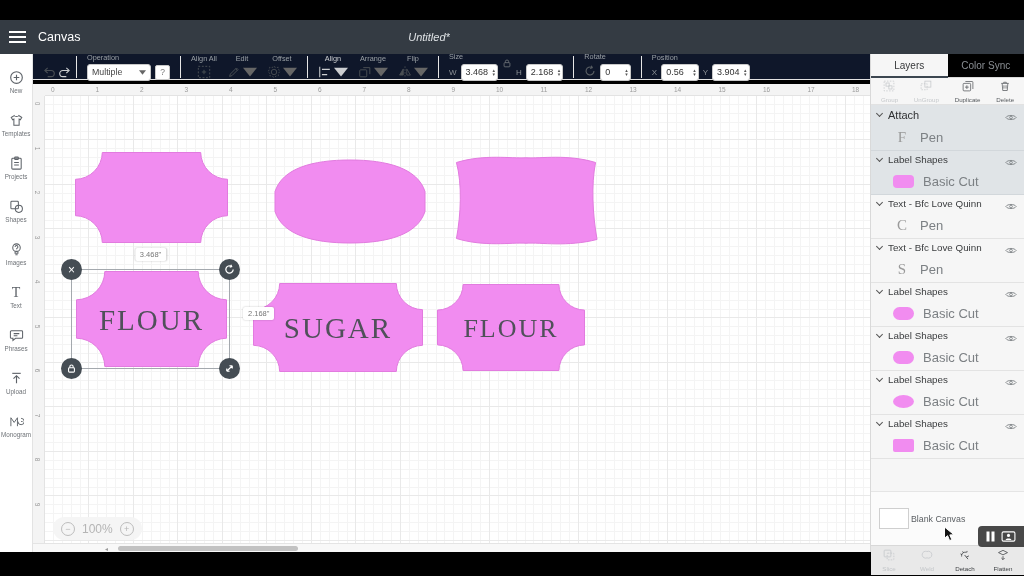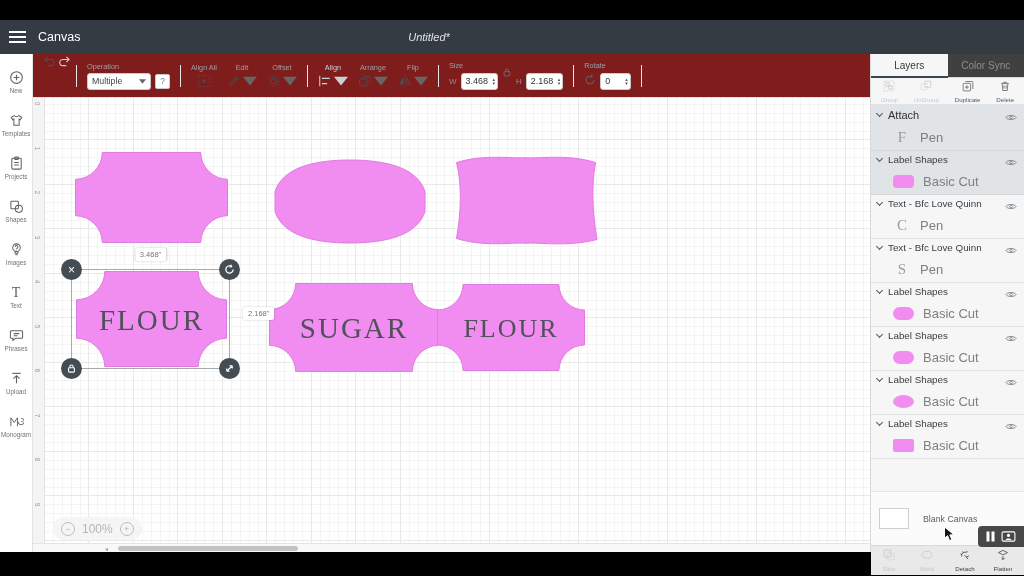--- a/index.html
+++ b/index.html
@@ -31,22 +31,22 @@
     border-right:1px solid #e3e3e3; display:flex; flex-direction:column; align-items:center;
     padding-top:6px; z-index:4; }
   .rail-item { width:33px; height:43px; background:none; border:none; display:flex; flex-direction:column;
     align-items:center; justify-content:center; gap:2px; color:#5d6268; cursor:pointer; }
   .rail-item .ric { width:15px; height:15px; display:flex; align-items:center; justify-content:center; }
   .rail-item .ric svg { width:15px; height:15px; }
   .rail-item .rlabel { font-size:6.3px; color:#6e7277; white-space:nowrap; }
   .glyph { font-size:13px; color:#5d6268; line-height:13px; }
 
   
-  .toolbar { position:absolute; left:33px; top:54px; width:837px; height:44px; background:#7f1d1d;
-    border-bottom:1px solid #e2e2e2; display:flex; align-items:flex-start; padding-left:10px; z-index:3; }
+  .toolbar { position:absolute; left:33px; top:54px; width:837px; height:26px; background:#0f172a;
+    border-bottom:1px solid #e2e2e2; display:flex; align-items:flex-end; padding-left:10px; z-index:3; }
   .tg { display:flex; flex-direction:column; justify-content:center; height:100%; padding:0 5px; }
   .tlabel { font-size:7.3px; color:#9aa0a5; margin-bottom:2px; white-space:nowrap; }
   .tlabel.center { text-align:center; }
   .tcontrols { display:flex; align-items:center; gap:4px; }
   .tool-ic { background:none; border:none; color:#4a4f54; display:flex; align-items:center; gap:2px; cursor:pointer; }
   .tool-ic svg { width:14px; height:14px; }
   .tool-ic.disabled, .tg.disabled, .tg.disabled .tool-ic { color:#ccced1; }
   .caret { width:7px; height:5px; }
   .vdiv { width:1px; height:22px; background:#e6e6e6; margin:0 5px; align-self:center; }
   .dropdown { display:flex; align-items:center; justify-content:space-between; width:64px; height:17px;
@@ -110,21 +110,21 @@
     color:#b5b5b5; }
   .zoom-btn { width:14px; height:14px; border-radius:50%; border:1.2px solid #bdbdbd; background:none;
     color:#b5b5b5; font-size:9px; line-height:10px; display:flex; align-items:center; justify-content:center;
     cursor:pointer; padding:0; }
   .zoom-val { font-size:12px; color:#b5b5b5; }
 
   
   .layers-panel { position:absolute; left:870px; top:54px; width:154px; height:498px; background:#f6f6f6;
     border-left:1px solid #d9d9d9; display:flex; flex-direction:column; z-index:3; }
   .panel-tabs { display:flex; height:24px; flex:0 0 24px; }
-  .ptab { flex:1; background:#404040; border:none; border-bottom:1px solid #d9d9d9; font-size:10px;
+  .ptab { flex:1; background:#000000; border:none; border-bottom:1px solid #d9d9d9; font-size:10px;
     color:#8a8f94; cursor:pointer; }
   .ptab.active { background:#f6f6f6; color:#37393b; border-bottom:2px solid #3c4650; }
   .panel-actions { display:flex; height:27px; flex:0 0 27px; align-items:center;
     justify-content:space-around; border-bottom:1px solid #e2e2e2; padding:0 2px; }
   .pact { background:none; border:none; display:flex; flex-direction:column; align-items:center; gap:1px;
     color:#55595d; cursor:pointer; }
   .pact svg { width:12px; height:12px; }
   .pact .plabel { font-size:6.2px; }
   .pact.disabled { color:#c5c8cb; }
   .layers-list { flex:0 0 382px; overflow:hidden; position:relative; }
@@ -140,21 +140,21 @@
   .eye-btn { background:none; border:none; color:#7a7e82; width:14px; height:10px; padding:0; cursor:pointer; }
   .eye-btn svg { width:12px; height:9px; }
   .lrow-sub { display:flex; align-items:center; height:26px; padding-left:22px; gap:9px; }
   .letter-thumb { font-family:"Liberation Serif", serif; font-size:15px; color:#9a9a9a; width:18px;
     text-align:center; font-weight:400; }
   .thumb-swatch { width:21px; height:13px; background:#f18cf0; }
   .sw-pill { border-radius:6.5px; } .sw-rounded { border-radius:4px; }
   .sw-oval { border-radius:50%; } .sw-rect { border-radius:2px; }
   .sublabel { font-size:13px; color:#7c8084; }
   .blank-row { flex:0 0 35px; margin-top:4px; background:#fbfbfb; border-top:1px solid #e5e5e5;
-    display:flex; align-items:center; gap:14px; padding:16px 8px; }
+    display:flex; align-items:center; gap:2px; padding:16px 8px; }
   .blank-swatch { width:30px; height:21px; background:#fff; border:1px solid #cfcfcf; }
   .blank-label { font-size:8.8px; color:#5b5f63; }
   .panel-bottom { margin-top:auto; flex:0 0 30px; background:#e9e9e9; border-top:1px solid #d8d8d8;
     display:flex; align-items:center; padding:0 5px; gap:12px; }
   .bact { background:none; border:none; display:flex; flex-direction:column; align-items:center; gap:1px;
     color:#3b3e41; cursor:pointer; min-width:26px; }
   .bact svg { width:12px; height:12px; }
   .bact .plabel { font-size:6.2px; }
   .bact.disabled { color:#c3c6c9; }
 
@@ -425,20 +425,41 @@
           <span class="num-val narrow">0</span>
           <span class="stepper">
               <span>▴</span>
               <span>▾</span>
             </span>
         </div>
       </div>
     </div>
     <span class="vdiv"></span>
 
+    <div class="tg">
+      <span class="tlabel">Position</span>
+      <div class="tcontrols">
+        <span class="axis">X</span>
+        <div class="num-input">
+          <span class="num-val">0.56</span>
+          <span class="stepper">
+              <span>▴</span>
+              <span>▾</span>
+            </span>
+        </div>
+        <span class="axis">Y</span>
+        <div class="num-input">
+          <span class="num-val">3.904</span>
+          <span class="stepper">
+              <span>▴</span>
+              <span>▾</span>
+            </span>
+        </div>
+      </div>
+    </div>
   </div>
 
   <div class="canvas-viewport">
     <div class="ruler-corner"></div>
     <div class="ruler-h" id="ruler-h">
         <span style="left: 6px;">0</span>
         <span style="left: 50.5px;">1</span>
         <span style="left: 95px;">2</span>
         <span style="left: 139.5px;">3</span>
         <span style="left: 184px;">4</span>
@@ -486,21 +507,21 @@
           <svg viewBox="0 0 148 95">
             <path d="M 4.4399999999999995 9.5 C 32.56 0.9500000000000001 59.2 5.7 74 4.75 C 88.8 5.7 115.44 0.9500000000000001 143.56 9.5 C 139.12 31.35 140.6 61.75 145.04 86.45 C 115.44 94.05 88.8 89.3 74 90.25 C 59.2 89.3 32.56 94.05 4.4399999999999995 85.5 C 8.879999999999999 61.75 10.360000000000001 31.35 4.4399999999999995 9.5 Z" fill="#f18cf0" stroke="#e27bdf" stroke-width="1"></path>
           </svg>
         </div>
         <div class="shape" style="left: 31px; top: 175px; width: 151px; height: 96px;">
           <svg viewBox="0 0 151 96">
             <path d="M 28.799999999999997 .5 L 122.2 .5 A 28.799999999999997 28.799999999999997 0 0 0 150.5 28.799999999999997 L 150.5 67.2 A 28.799999999999997 28.799999999999997 0 0 0 122.2 95.5 L 28.799999999999997 95.5 A 28.799999999999997 28.799999999999997 0 0 0 .5 67.2 L .5 28.799999999999997 A 28.799999999999997 28.799999999999997 0 0 0 28.799999999999997 .5 Z" fill="#f18cf0" stroke="#e27bdf" stroke-width="1"></path>
           </svg>
           <div class="shape-text" style="font-size: 29px;">FLOUR</div>
         </div>
-        <div class="shape" style="left: 224px; top: 187px; width: 170px; height: 89px;">
+        <div class="shape" style="left: 208px; top: 187px; width: 170px; height: 89px;">
           <svg viewBox="0 0 170 89">
             <path d="M 26.7 .5 L 143.3 .5 A 26.7 26.7 0 0 0 169.5 26.7 L 169.5 62.3 A 26.7 26.7 0 0 0 143.3 88.5 L 26.7 88.5 A 26.7 26.7 0 0 0 .5 62.3 L .5 26.7 A 26.7 26.7 0 0 0 26.7 .5 Z" fill="#f18cf0" stroke="#e27bdf" stroke-width="1"></path>
           </svg>
           <div class="shape-text" style="font-size: 29px;">SUGAR</div>
         </div>
         <div class="shape" style="left: 392px; top: 188px; width: 148px; height: 87px;">
           <svg viewBox="0 0 148 87">
             <path d="M 26.099999999999998 .5 L 121.9 .5 A 26.099999999999998 26.099999999999998 0 0 0 147.5 26.099999999999998 L 147.5 60.900000000000006 A 26.099999999999998 26.099999999999998 0 0 0 121.9 86.5 L 26.099999999999998 86.5 A 26.099999999999998 26.099999999999998 0 0 0 .5 60.900000000000006 L .5 26.099999999999998 A 26.099999999999998 26.099999999999998 0 0 0 26.099999999999998 .5 Z" fill="#f18cf0" stroke="#e27bdf" stroke-width="1"></path>
           </svg>
           <div class="shape-text" style="font-size: 26px;">FLOUR</div>

